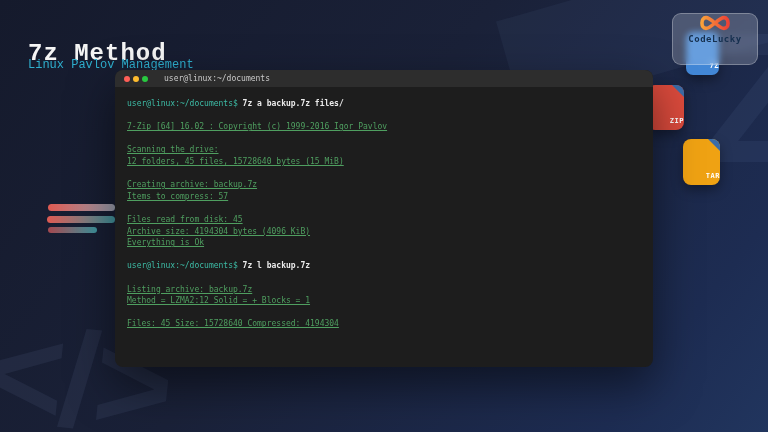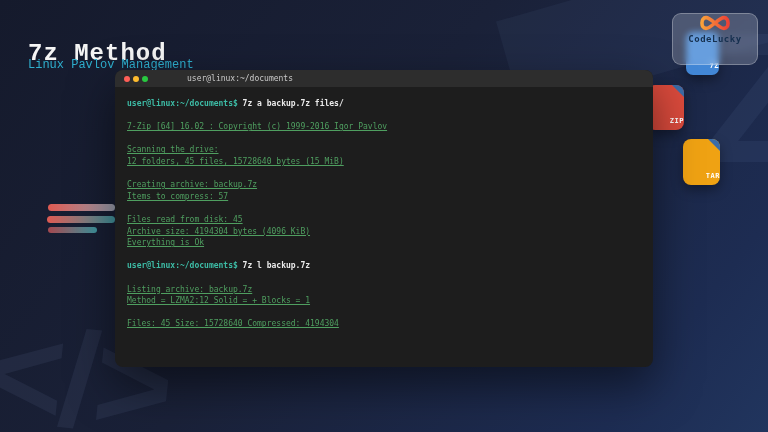--- a/index.html
+++ b/index.html
@@ -27,23 +27,23 @@
   .bar2{left:47px;top:216px;width:68px;height:7px;
     background:linear-gradient(90deg,var(--accent-red),var(--accent-teal));}
   .bar3{left:48px;top:227px;width:49px;height:6px;
     background:linear-gradient(90deg,var(--accent-dark-red),var(--accent-teal));}
   
   .terminal{position:absolute;left:115px;top:70px;width:538px;height:297px;border-radius:8px;
     background:var(--terminal-bg);box-shadow:0 18px 45px rgba(0,0,0,0.5);z-index:5;}
   .titlebar{height:17px;background:var(--titlebar-bg);border-radius:8px 8px 0 0;
     display:flex;align-items:center;padding:0 9px;}
   .dot{width:6px;height:6px;border-radius:50%;margin-right:3px;}
-  .term-title{margin-left:36px;font-size:8px;color:#c9c9c9;}
+  .term-title{margin-left:13px;font-size:8px;color:#c9c9c9;}
   .t-body{padding:11px 12px;font-size:8px;line-height:11.6px;white-space:pre;}
-  .prompt{color:var(--prompt-color);font-weight:bold;text-align:center;}
+  .prompt{color:var(--prompt-color);font-weight:normal;text-align:center;}
   .cmd{color:var(--command-color);font-weight:bold;text-align:right;}
   .out{color:var(--output-color);text-decoration:underline;}
   
   .brand-card{position:absolute;left:672px;top:13px;width:84px;height:50px;border-radius:9px;
     background:rgba(236,242,252,0.22);border:1px solid rgba(255,255,255,0.28);
     backdrop-filter:blur(3px);z-index:4;
     display:flex;flex-direction:column;align-items:center;justify-content:flex-start;gap:2px;}
   .brand-name{font:bold 9px "DejaVu Sans Mono",monospace;color:var(--brand-text-color);letter-spacing:0.5px;}
   
   .file-icon{position:absolute;border-radius:8px;overflow:hidden;z-index:3;

